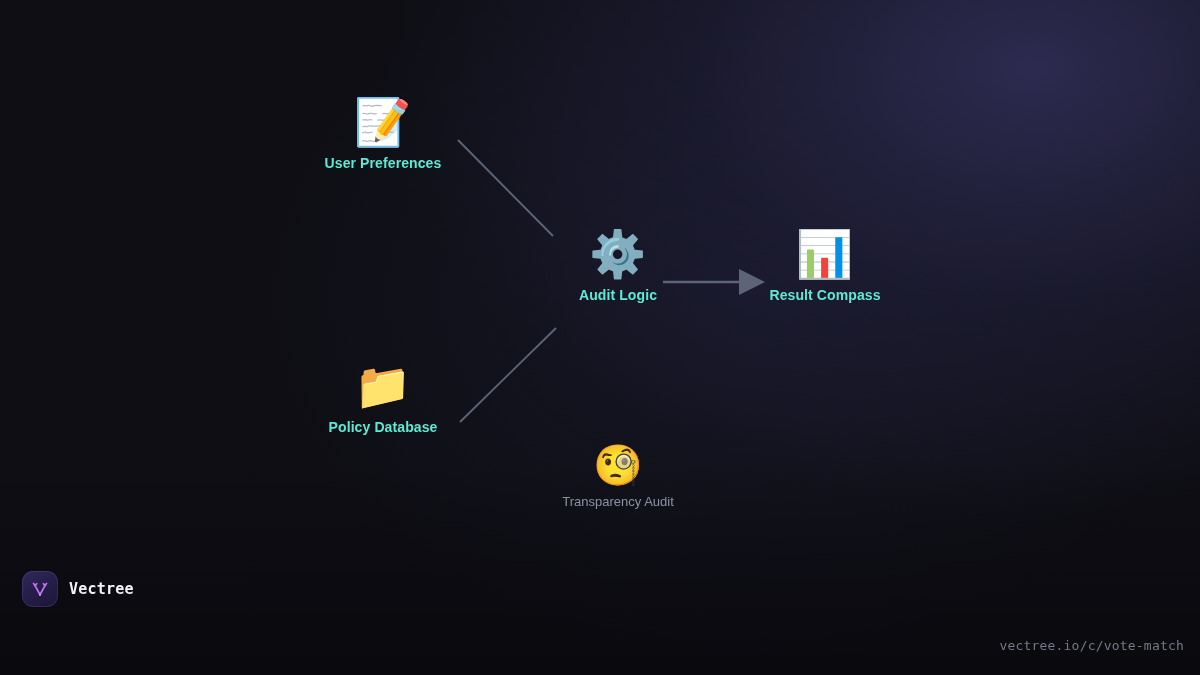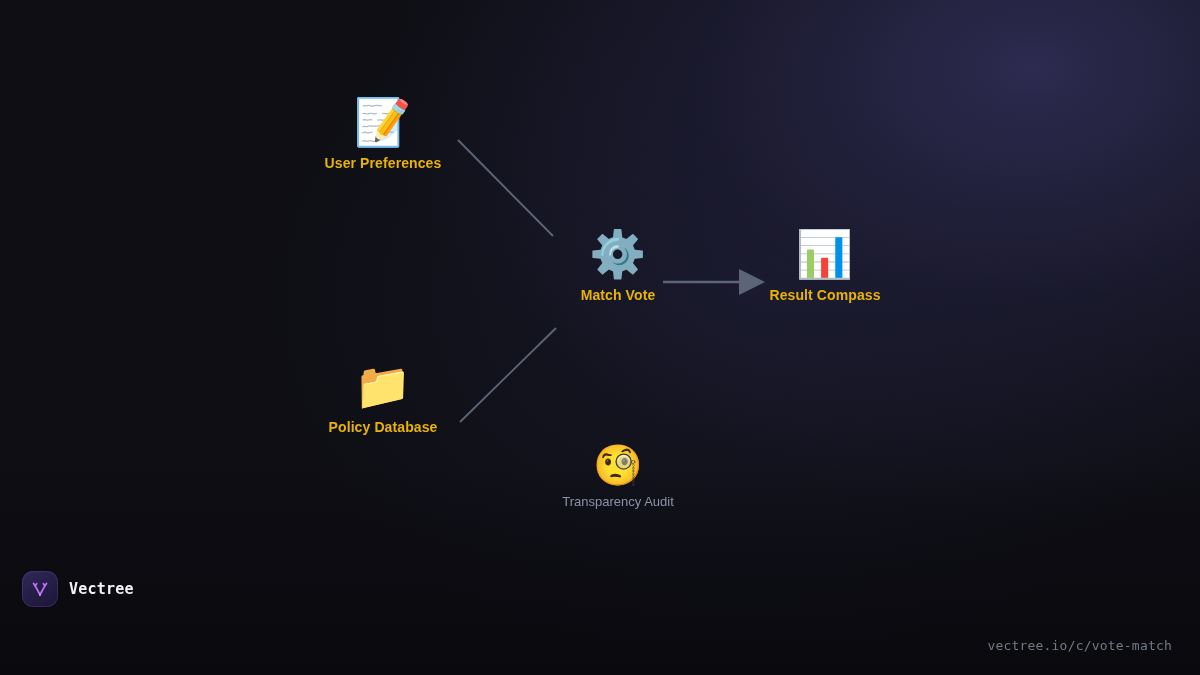--- a/index.html
+++ b/index.html
@@ -54,21 +54,21 @@
   }
   .node-label {
     margin-top: 10px;
     white-space: nowrap;
     text-align: center;
   }
   .node.primary .node-icon { font-size: 46px; }
   .node.primary .node-label {
     font-size: 14px;
     font-weight: bold;
-    color: #eab308;
+    color: #5eead4;
     letter-spacing: 0.1px;
   }
   .node.muted .node-icon { font-size: 40px; }
   .node.muted .node-label {
     font-size: 13px;
     font-weight: normal;
     color: #8b93a3;
     margin-top: 9px;
     text-align: right;
   }
@@ -111,21 +111,21 @@
     left: 22px;
     top: 55px;
     font-family: "DejaVu Sans Mono", monospace;
     font-size: 34px;
     font-weight: bold;
     color: #ffffff;
     letter-spacing: 1.2px;
   }
   #footer-url {
     position: absolute;
-    right: 28px;
+    right: 16px;
     bottom: 22px;
     font-family: "DejaVu Sans Mono", monospace;
     font-size: 13px;
     color: #737a88;
     letter-spacing: 0.2px;
     margin-top: 10px;
   }
 </style>
 </head>
 <body>
@@ -148,21 +148,21 @@
       <div class="node primary" style="left: 383px; top: 135px;">
         <div class="node-icon">📝</div>
         <div class="node-label">User Preferences</div>
       </div>
       <div class="node primary" style="left: 383px; top: 399px;">
         <div class="node-icon">📁</div>
         <div class="node-label">Policy Database</div>
       </div>
       <div class="node primary" style="left: 618px; top: 267px;">
         <div class="node-icon">⚙️</div>
-        <div class="node-label">Match Vote</div>
+        <div class="node-label">Audit Logic</div>
       </div>
       <div class="node primary" style="left: 825px; top: 267px;">
         <div class="node-icon">📊</div>
         <div class="node-label">Result Compass</div>
       </div>
       <div class="node muted" style="left: 618px; top: 477px;">
         <div class="node-icon">🧐</div>
         <div class="node-label">Transparency Audit</div>
       </div>
     </div>

